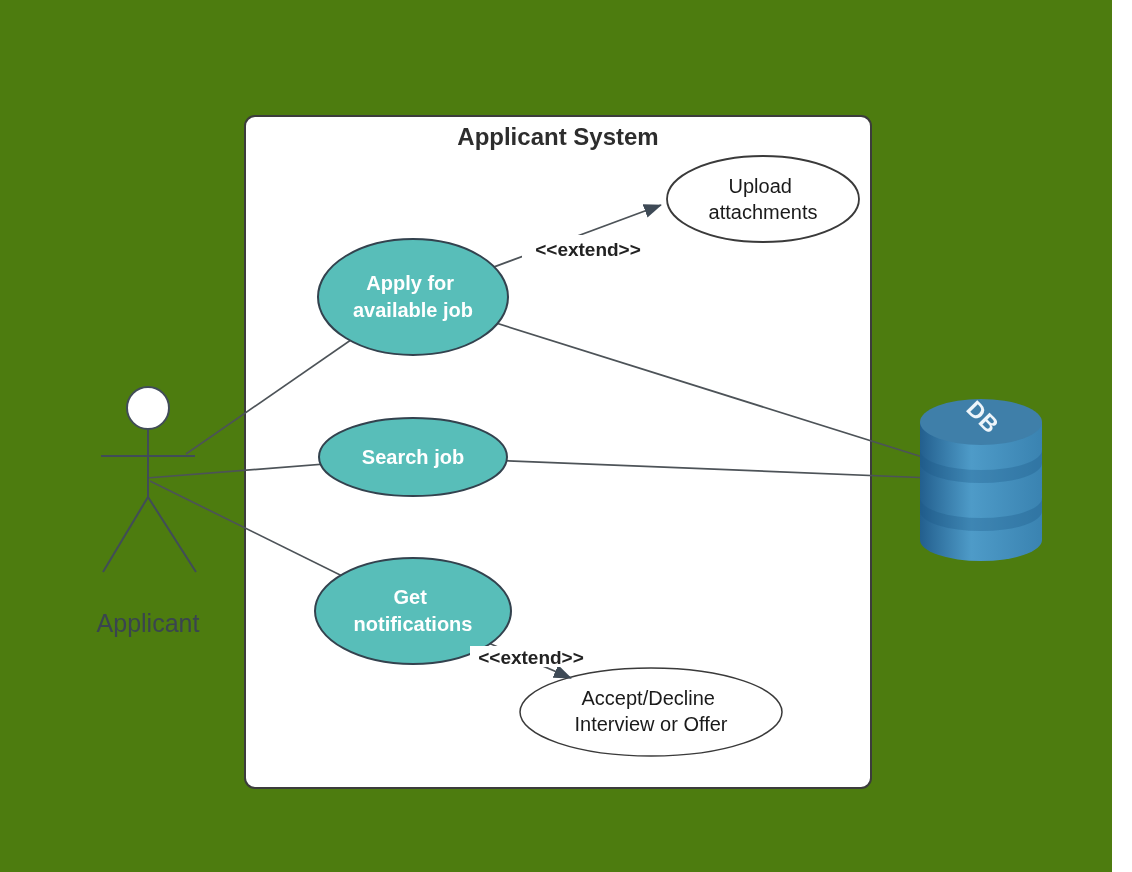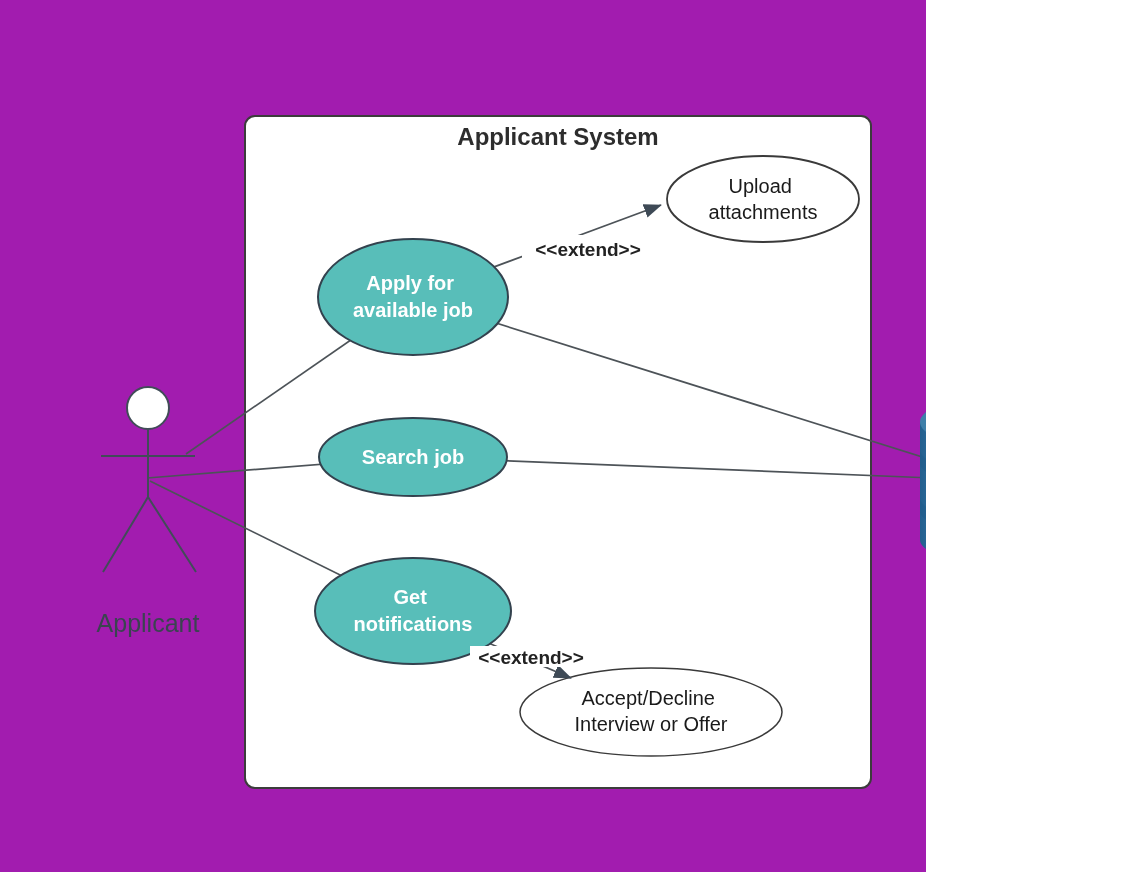--- a/index.html
+++ b/index.html
@@ -3,23 +3,23 @@
 <meta charset="utf-8">
 <style>
   html, body {
     margin: 0;
     padding: 0;
     background: #ffffff;
     font-family: "Liberation Sans", sans-serif;
   }
   .stage {
     position: relative;
-    width: 926px;
+    width: 1112px;
     height: 872px;
-    background: #a21caf;
+    background: #4d7c0f;
     overflow: hidden;
   }
   svg { display: block; }
   text { font-family: "Liberation Sans", sans-serif; }
   .title-text      { font-size: 24px; font-weight: bold; }
   .usecase-text    { font-size: 20px; font-weight: bold; }
   .plain-text      { font-size: 20px; }
   .extend-text     { font-size: 19px; font-weight: bold; }
   .actor-text      { font-size: 25px; }
   .db-text         { font-size: 23px; font-weight: bold; letter-spacing: 1px; }

